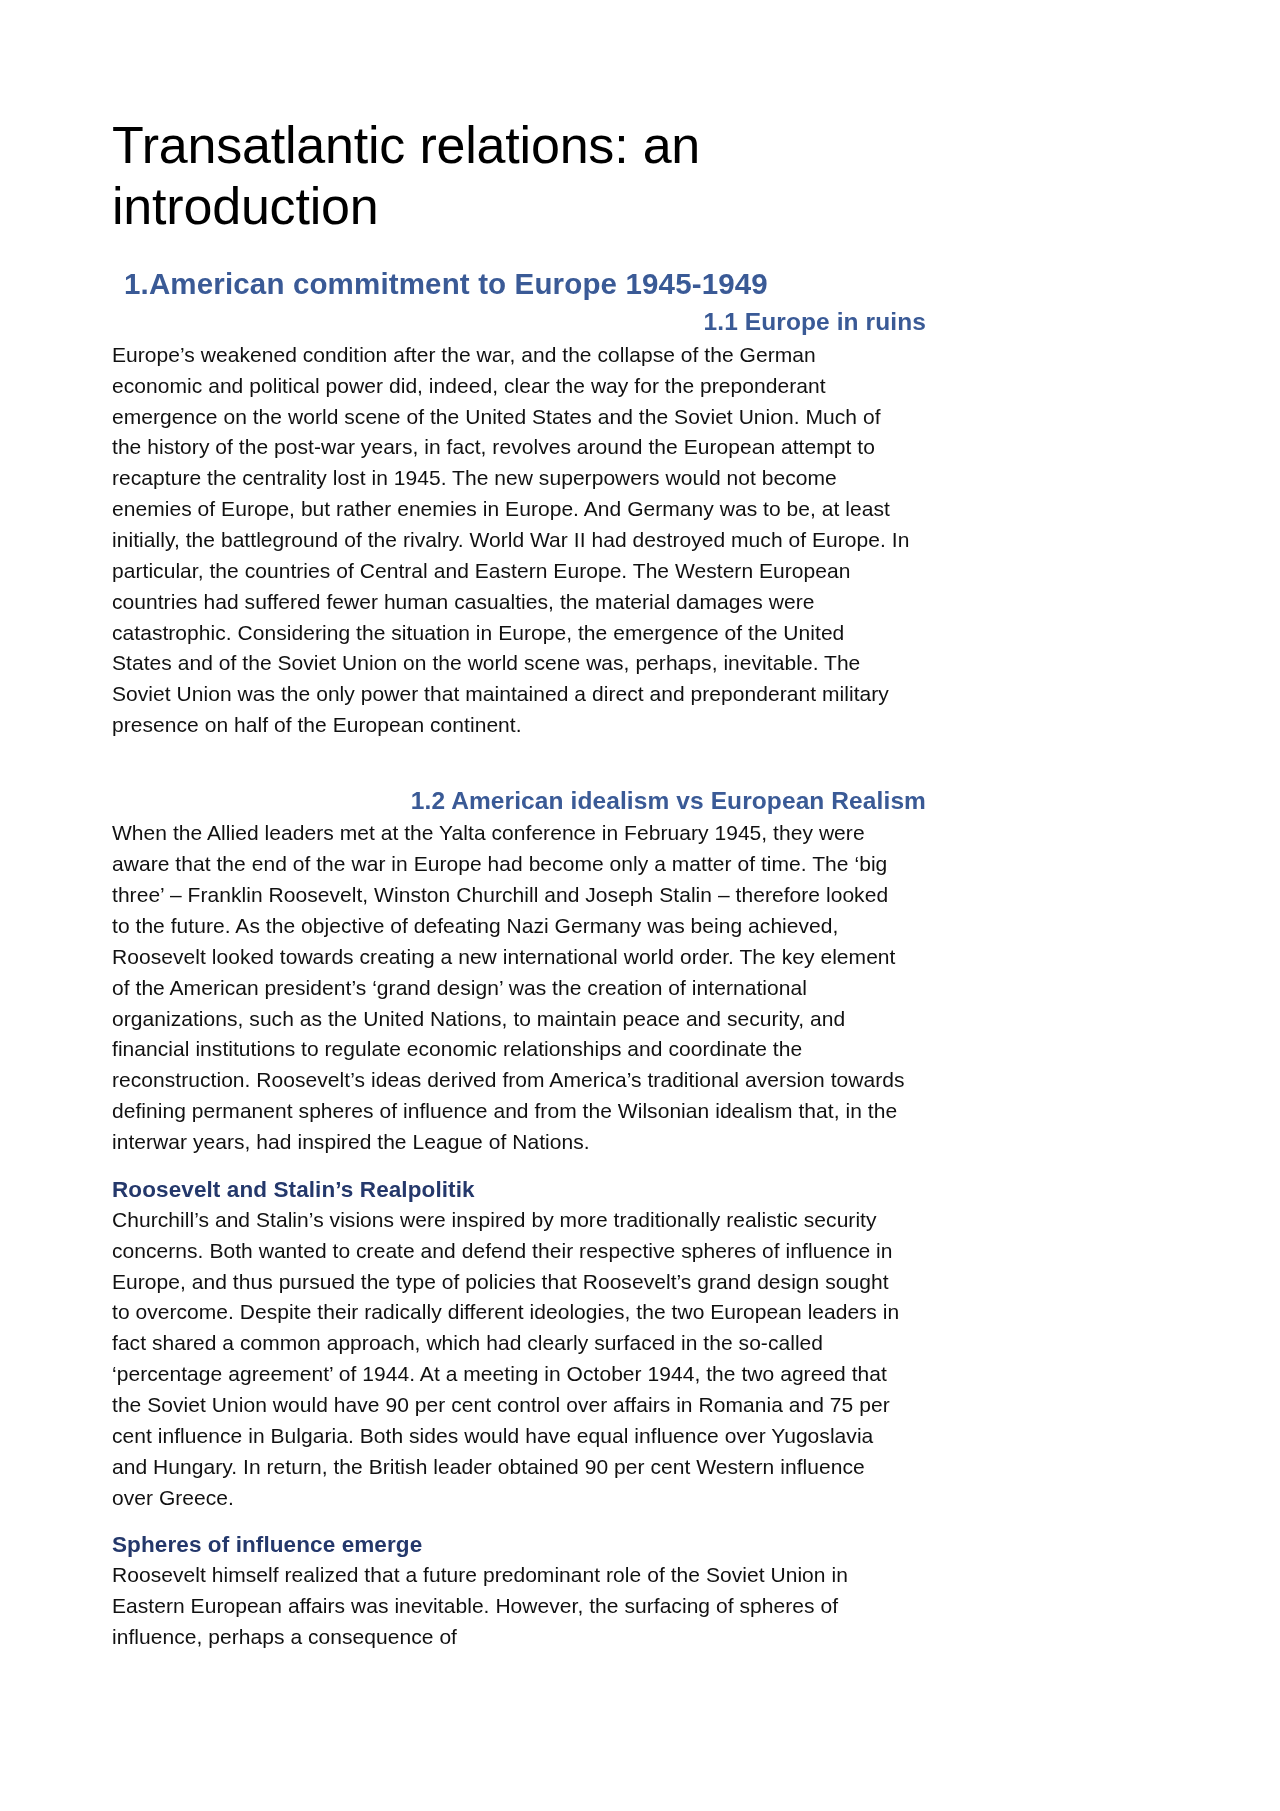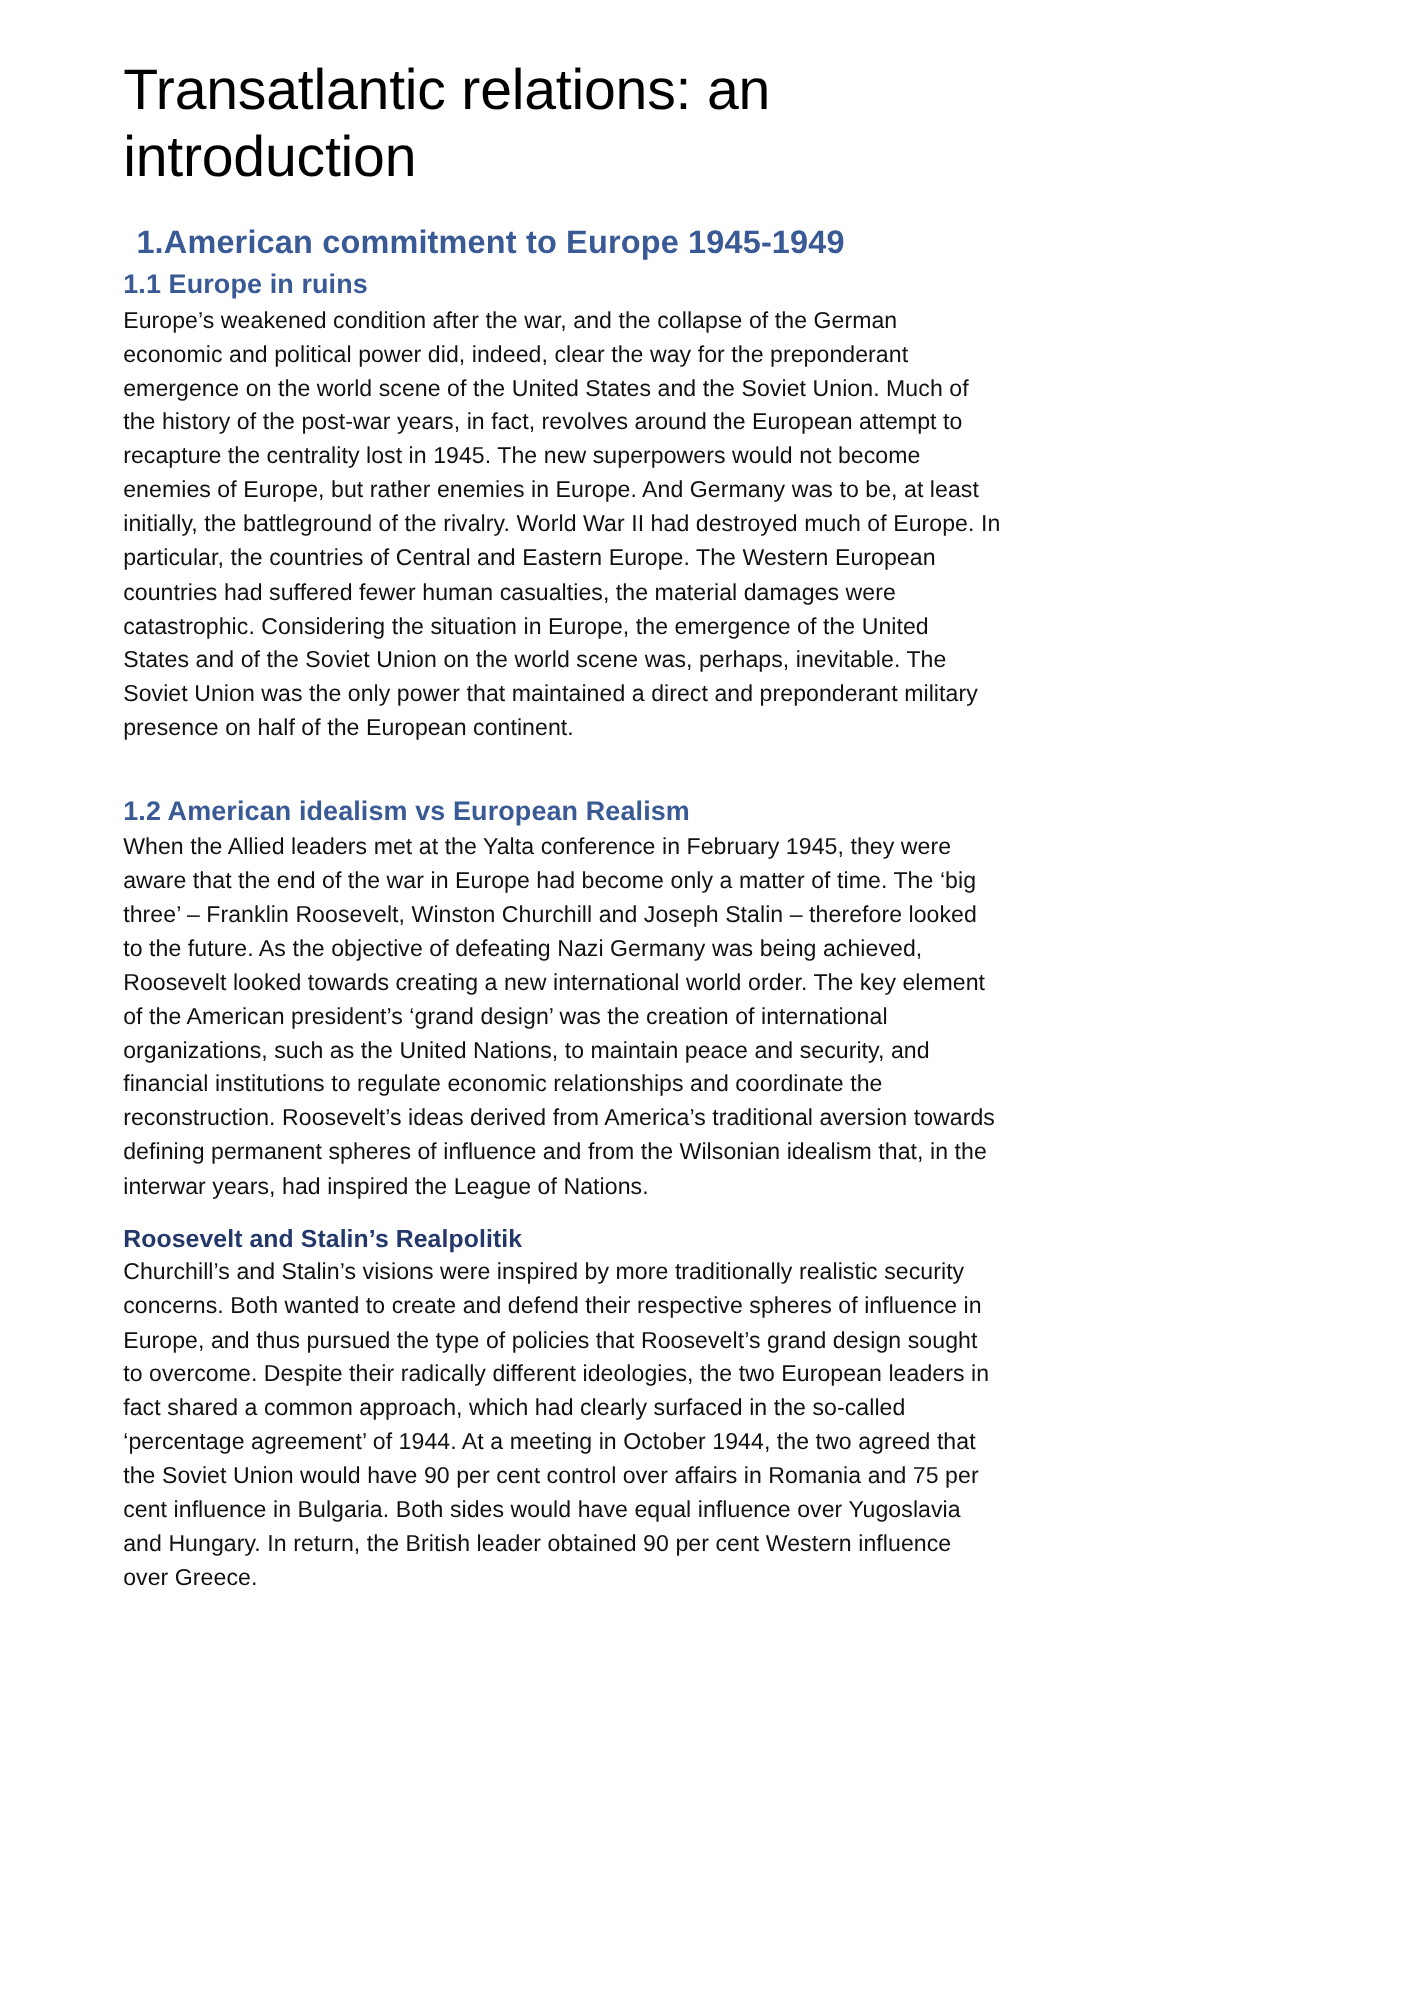--- a/index.html
+++ b/index.html
@@ -12,21 +12,21 @@
     min-height: 1811px;
     font-family: "Liberation Sans", sans-serif;
     color: #000000;
     -webkit-font-smoothing: antialiased;
   }
   .page {
     width: 1038px;
     min-height: 1811px;
     background: #ffffff;
     box-sizing: border-box;
-    padding: 52px 112px 40px 112px;
+    padding: 115px 112px 40px 112px;
   }
   .doc-title {
     font-family: "Liberation Sans Narrow", "Liberation Sans", sans-serif;
     font-size: 52px;
     font-weight: 400;
     line-height: 1.17;
     color: #000000;
     letter-spacing: -0.2px;
     margin: 0 0 30px 0;
     max-width: 640px;
@@ -41,20 +41,21 @@
     letter-spacing: 0.15px;
   }
   h2.h-sub {
     font-family: "Liberation Sans Narrow", "Liberation Sans", sans-serif;
     font-size: 24.5px;
     font-weight: 700;
     color: #3a5a96;
     margin: 0 0 3px 0;
     line-height: 1.2;
     letter-spacing: 0.1px;
+    text-align: right;
   }
   h2.h-sub.spaced-top {
     margin-top: 45px;
   }
   h3.h-minor {
     font-family: "Liberation Sans Narrow", "Liberation Sans", sans-serif;
     font-size: 22.5px;
     font-weight: 700;
     color: #24386b;
     margin: 0 0 2px 0;
@@ -101,14 +102,18 @@
 
   <div class="section-block">
     <p class="body-text">When the Allied leaders met at the Yalta conference in February 1945, they were aware that the end of the war in Europe had become only a matter of time. The ‘big three’ – Franklin Roosevelt, Winston Churchill and Joseph Stalin – therefore looked to the future. As the objective of defeating Nazi Germany was being achieved, Roosevelt looked towards creating a new international world order. The key element of the American president’s ‘grand design’ was the creation of international organizations, such as the United Nations, to maintain peace and security, and financial institutions to regulate economic relationships and coordinate the reconstruction. Roosevelt’s ideas derived from America’s traditional aversion towards defining permanent spheres of influence and from the Wilsonian idealism that, in the interwar years, had inspired the League of Nations.</p>
   </div>
 
   <div class="section-block">
     <h3 class="h-minor gap-above">Roosevelt and Stalin’s Realpolitik</h3>
     <p class="body-text">Churchill’s and Stalin’s visions were inspired by more traditionally realistic security concerns. Both wanted to create and defend their respective spheres of influence in Europe, and thus pursued the type of policies that Roosevelt’s grand design sought to overcome. Despite their radically different ideologies, the two European leaders in fact shared a common approach, which had clearly surfaced in the so-called ‘percentage agreement’ of 1944. At a meeting in October 1944, the two agreed that the Soviet Union would have 90 per cent control over affairs in Romania and 75 per cent influence in Bulgaria. Both sides would have equal influence over Yugoslavia and Hungary. In return, the British leader obtained 90 per cent Western influence over Greece.</p>
   </div>
 
+  <div class="section-block">
+    <h3 class="h-minor gap-above">Spheres of influence emerge</h3>
+    <p class="body-text">Roosevelt himself realized that a future predominant role of the Soviet Union in Eastern European affairs was inevitable. However, the surfacing of spheres of influence, perhaps a consequence of</p>
+  </div>
 
 </div>
 
 </body></html>

